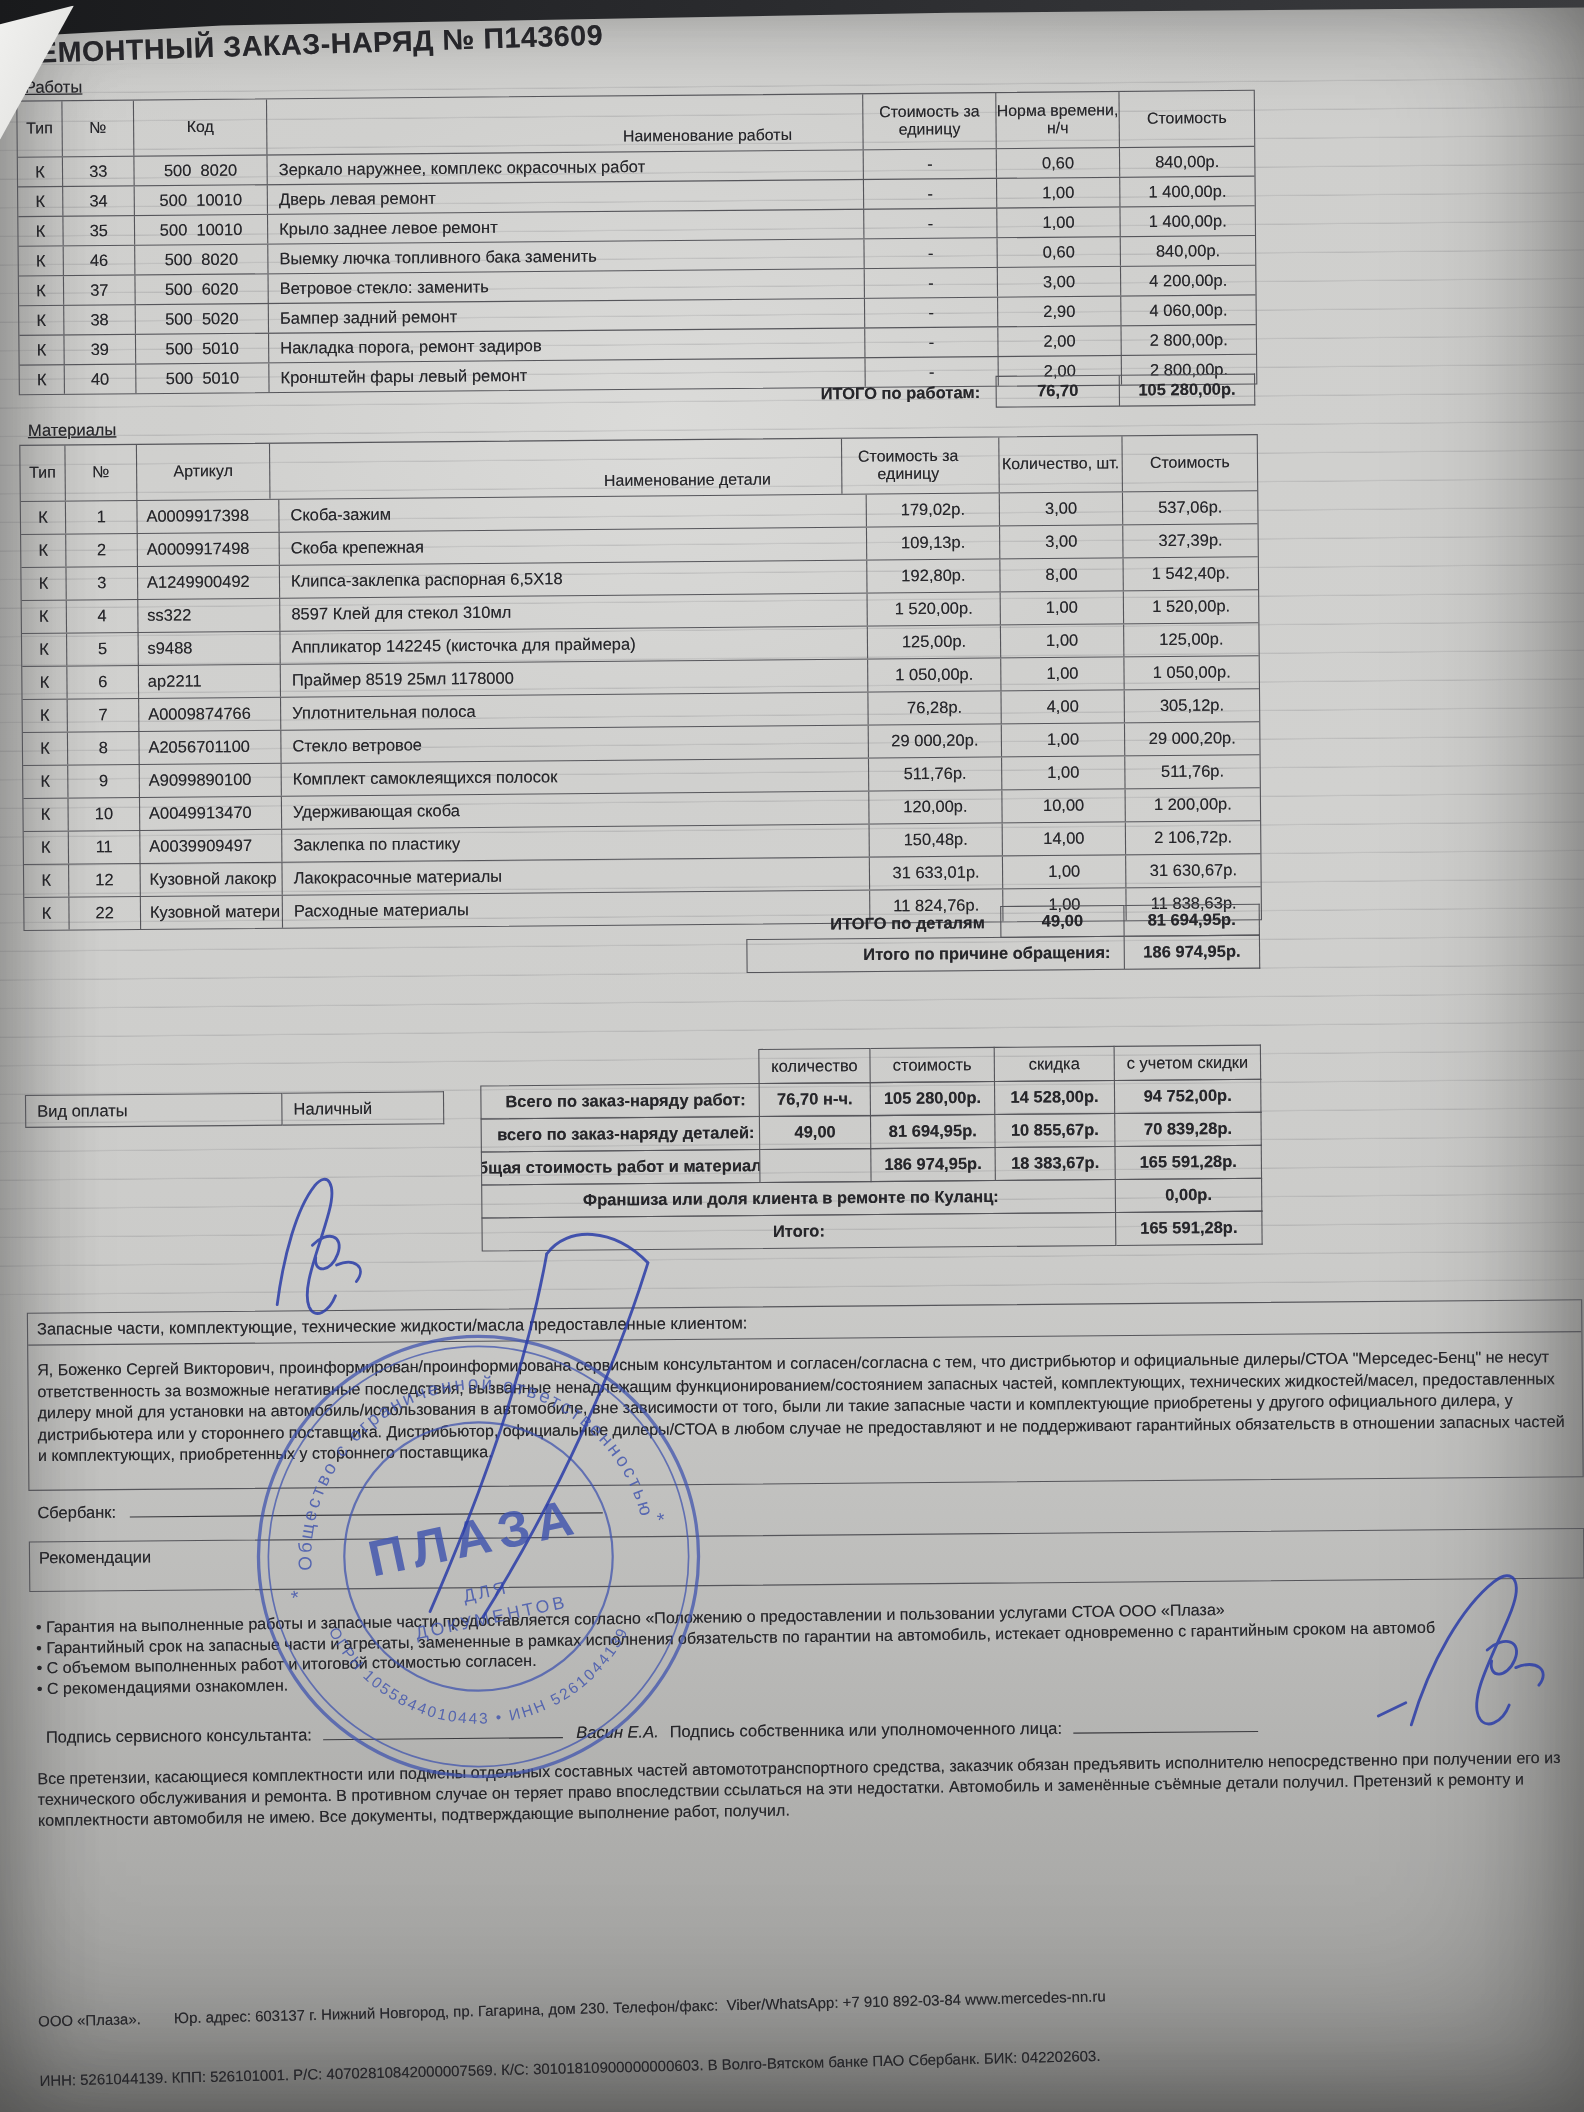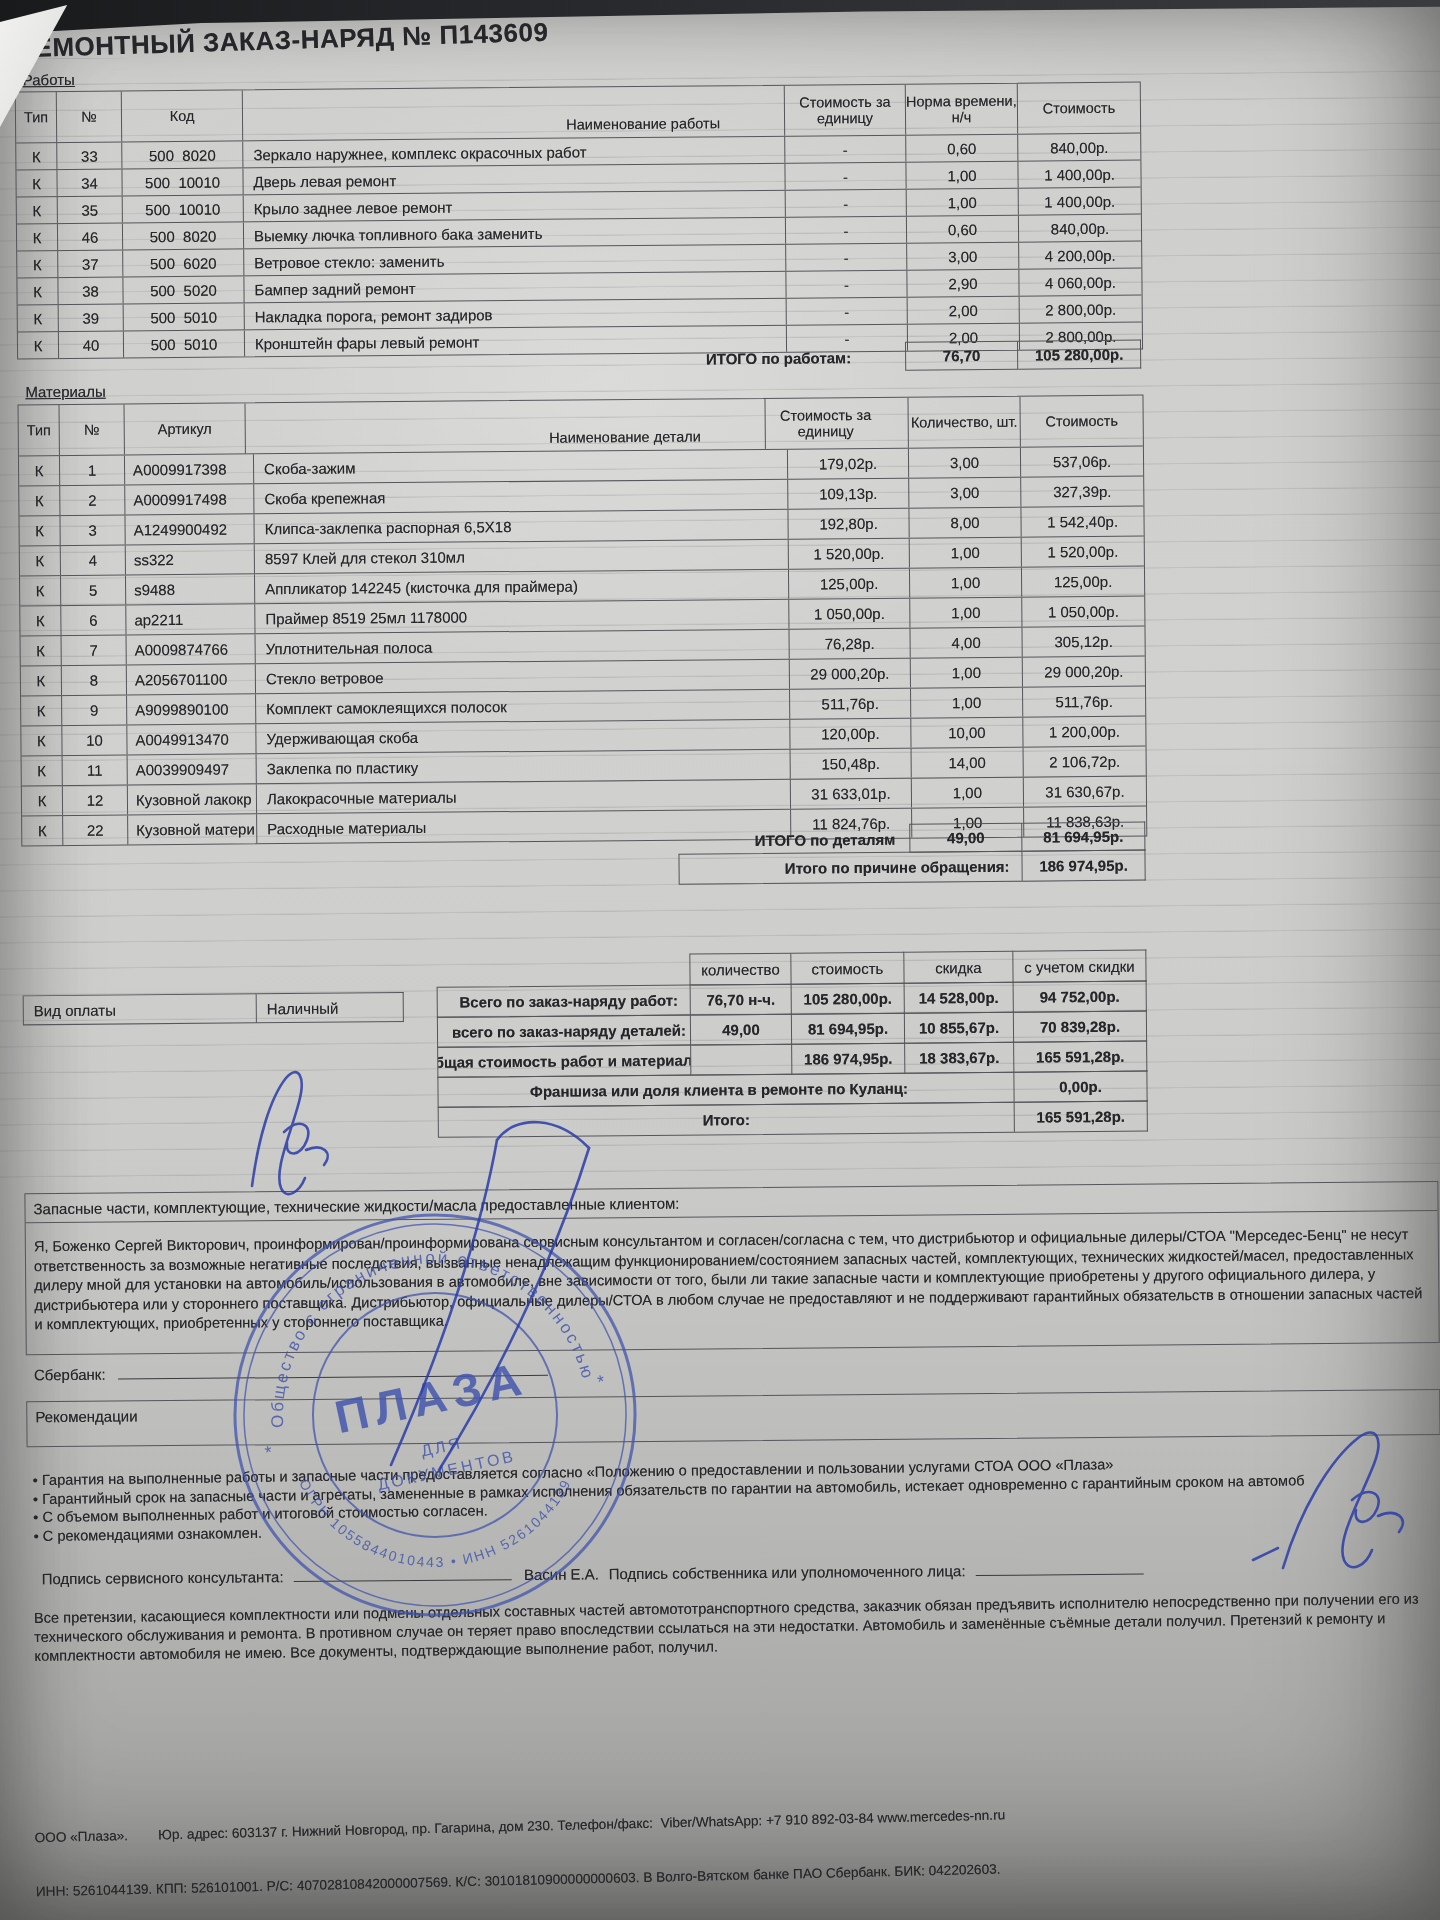--- a/index.html
+++ b/index.html
@@ -174,21 +174,21 @@
           <div class="c col-code ws-pre">500  5010</div>
           <div class="c col-name">Кронштейн фары левый ремонт</div>
           <div class="c col-unit">-</div>
           <div class="c col-hours">2,00</div>
           <div class="c col-cost">2 800,00р.</div>
         </div>
 
     </div>
     <div class="total-row" style="top:343px;height:28px;">
       <div class="sp">ИТОГО по работам:</div>
-      <div class="box" style="width:111px;margin-left:40px;">76,70</div>
+      <div class="box" style="width:111px;">76,70</div>
       <div class="box" style="width:122px;">105 280,00р.</div>
     </div>
 
     <div class="sec-label" style="top:376px;">Материалы</div>
     <div class="tbl" style="top:397px;">
       <div class="trow hdr">
         <div class="c col-tip">Тип</div>
         <div class="c col-num">№</div>
         <div class="c col-code">Артикул</div>
         <div class="c col-name">Наименование детали</div>
@@ -403,21 +403,21 @@
     <div class="bullets" style="top:1460px;">
       <div>•  Гарантия на выполненные работы и запасные части предоставляется согласно «Положению о предоставлении и пользовании услугами СТОА ООО «Плаза»</div>
       <div>•  Гарантийный срок на запасные части и агрегаты, замененные в рамках исполнения обязательств по гарантии на автомобиль, истекает одновременно с гарантийным сроком на автомоб</div>
       <div>•  С объемом выполненных работ и итоговой стоимостью согласен.</div>
       <div>•  С рекомендациями ознакомлен.</div>
     </div>
 
     <div class="sig-line" style="top:1562px;left:28px;">
       <span>Подпись сервисного консультанта:</span>
       <span class="u" style="width:218px;margin-left:6px;"></span>
-      <span style="margin-left:8px;">Васин Е.А.</span>
+      <span style="margin-left:8px;font-style:italic;">Васин Е.А.</span>
     </div>
     <div class="sig-line" style="top:1562px;left:595px;">
       <span>Подпись собственника или уполномоченного лица:</span>
       <span class="u" style="width:168px;margin-left:6px;"></span>
     </div>
 
     <div class="claims" style="top:1598px;">Все претензии, касающиеся комплектности или подмены отдельных составных частей автомототранспортного средства, заказчик обязан предъявить исполнителю непосредственно при получении его из технического обслуживания и ремонта. В противном случае он теряет право впоследствии ссылаться на эти недостатки. Автомобиль и заменённые съёмные детали получил. Претензий к ремонту и комплектности автомобиля не имею. Все документы, подтверждающие выполнение работ, получил.</div>
 
     <div class="footer" style="top:1786px;">
       <div>ООО «Плаза».        Юр. адрес: 603137 г. Нижний Новгород, пр. Гагарина, дом 230. Телефон/факс:  Viber/WhatsApp: +7 910 892-03-84 www.mercedes-nn.ru</div>

